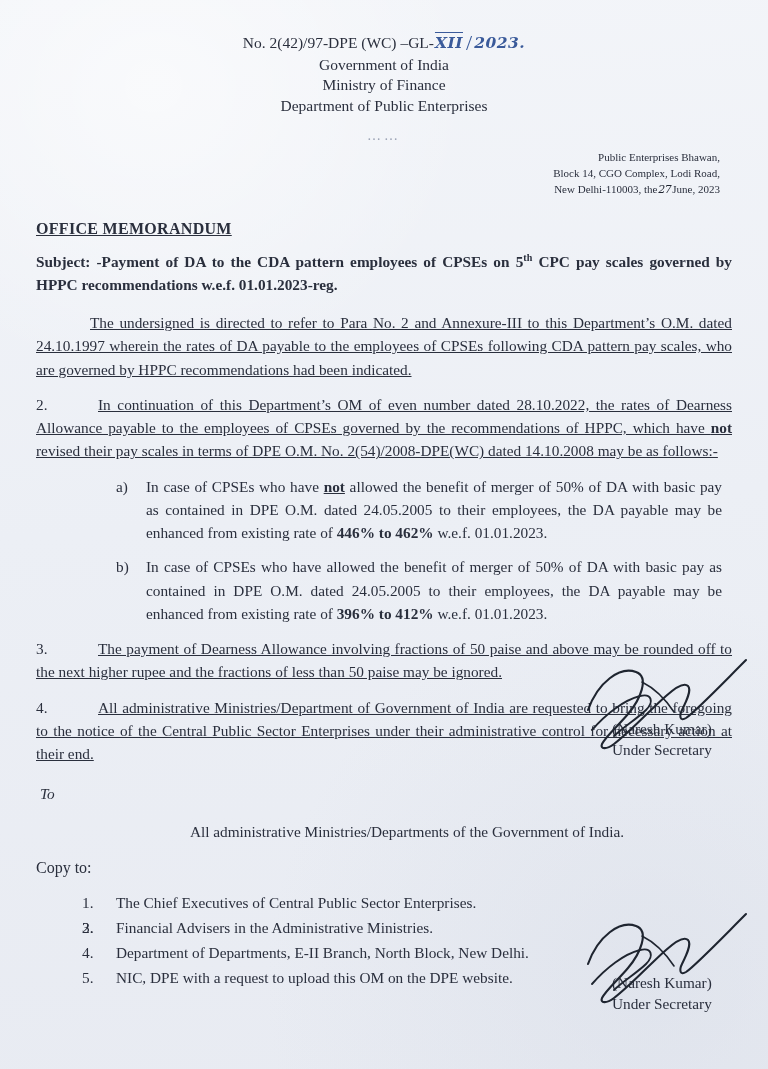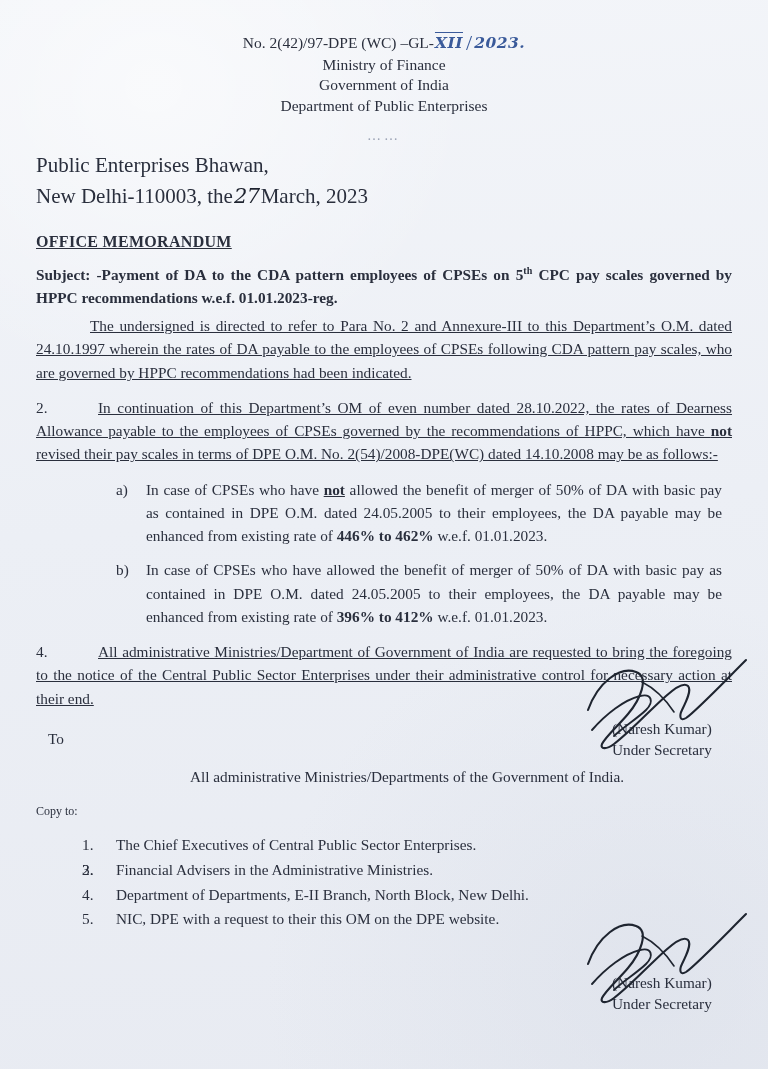--- a/index.html
+++ b/index.html
@@ -69,22 +69,23 @@
     text-align: center;
     letter-spacing: 3px;
     color: #9aa2b4;
     font-size: 14px;
     margin-top: 12px;
     margin-bottom: 4px;
   }
 
   
   .address {
+    text-align: right;
     line-height: 1.45;
-    font-size: 21px;
+    font-size: 11px;
     margin-top: 6px;
     padding-right: 12px;
   }
   .hand-date {
     font-family: "DejaVu Serif", serif;
     font-style: italic;
     font-weight: 400;
     color: #1d222e;
     letter-spacing: -0.5px;
     padding: 0 1px;
@@ -99,21 +100,21 @@
     letter-spacing: 0.3px;
     margin-top: 22px;
     margin-bottom: 12px;
   }
   .subject {
     font-weight: bold;
     font-size: 15.3px;
     text-align: justify;
     text-align-last: left;
     line-height: 1.5;
-    margin-bottom: 4px;
+    margin-bottom: 14px;
   }
   sup { font-size: 0.66em; }
 
   
   p.body {
     text-align: justify;
     text-align-last: left;
     font-size: 15.3px;
     line-height: 1.52;
     margin: 0 0 12px 0;
@@ -165,31 +166,32 @@
     position: absolute;
     z-index: 4;
     pointer-events: none;
   }
   .sig-ink-1 { left: 580px; top: 652px; }
   .sig-ink-2 { left: 580px; top: 906px; }
 
   
   .to-label {
     font-size: 15.3px;
-    margin: 12px;
+    margin: 4px;
     padding-top: 8px;
+    font-style: italic;
   }
   .to-body {
     font-size: 15.3px;
     margin: 20px 0 0 0;
     padding-left: 46px;
     text-align: center;
   }
   .copy-label {
-    font-size: 12px;
+    font-size: 16px;
     margin: 18px 0 0 0;
   }
   ol.copy {
     list-style: none;
     margin: 14px 0 0 0;
     padding: 0 0 0 46px;
   }
   ol.copy li {
     position: relative;
     font-size: 15.3px;
@@ -206,31 +208,32 @@
 <body>
 
 <div class="paper-grain"></div>
 
 <div class="page">
 
   <div class="letterhead">
     <div class="file-no">
       <span>No. 2(42)/97-DPE (WC) –GL-</span><span class="hand-blue hand-roman">XII</span><span class="slash-blue">/</span><span class="hand-blue">2023</span><span class="hand-blue">.</span>
     </div>
+    <div>Government of India</div>
     <div>Ministry of Finance</div>
-    <div>Government of India</div>
     <div>Department of Public Enterprises</div>
   </div>
 
   <div class="dots">……</div>
 
   <div class="address">
     <div>Public Enterprises Bhawan,</div>
+    <div>Block 14, CGO Complex, Lodi Road,</div>
     <div>
-      <span>New Delhi-110003, the</span><span class="hand-date">27</span><span>March, 2023</span>
+      <span>New Delhi-110003, the</span><span class="hand-date">27</span><span>June, 2023</span>
     </div>
   </div>
 
   <div class="om-title">OFFICE MEMORANDUM</div>
 
   <div class="subject">
     <span>Subject: -</span><span>Payment of DA to the CDA pattern employees of CPSEs on 5</span><sup>th</sup><span> CPC pay scales governed by HPPC recommendations w.e.f. 01.01.2023-reg.</span>
   </div>
 
   <p class="body indent-first">The undersigned is directed to refer to Para No. 2 and Annexure-III to this Department’s O.M. dated 24.10.1997 wherein the rates of DA payable to the employees of CPSEs following CDA pattern pay scales, who are governed by HPPC recommendations had been indicated.</p>
@@ -241,20 +244,23 @@
 
   <ol class="alpha">
     <li>
       <span class="marker">a)</span><span>In case of CPSEs who have </span><b class="u">not</b><span> allowed the benefit of merger of 50% of DA with basic pay as contained in DPE O.M. dated 24.05.2005 to their employees, the DA payable may be enhanced from existing rate of </span><b class="val">446% to 462%</b><span> w.e.f. 01.01.2023.</span>
     </li>
     <li>
       <span class="marker">b)</span><span>In case of CPSEs who have allowed the benefit of merger of 50% of DA with basic pay as contained in DPE O.M. dated 24.05.2005 to their employees, the DA payable may be enhanced from existing rate of </span><b class="val">396% to 412%</b><span> w.e.f. 01.01.2023.</span>
     </li>
   </ol>
 
+  <p class="body">
+    <span class="num">3.</span><span>The payment of Dearness Allowance involving fractions of 50 paise and above may be rounded off to the next higher rupee and the fractions of less than 50 paise may be ignored.</span>
+  </p>
 
   <p class="body">
     <span class="num">4.</span><span>All administrative Ministries/Department of Government of India are requested to bring the foregoing to the notice of the Central Public Sector Enterprises under their administrative control for necessary action at their end.</span>
   </p>
 
   <p class="to-label">To</p>
   <p class="to-body">All administrative Ministries/Departments of the Government of India.</p>
   <p class="copy-label">Copy to:</p>
 
   <ol class="copy">
@@ -264,21 +270,21 @@
     <li>
       <span class="marker">2.</span>
     </li>
     <li>
       <span class="marker">3.</span><span>Financial Advisers in the Administrative Ministries.</span>
     </li>
     <li>
       <span class="marker">4.</span><span>Department of Departments, E-II Branch, North Block, New Delhi.</span>
     </li>
     <li>
-      <span class="marker">5.</span><span>NIC, DPE with a request to their this OM on the DPE website.</span>
+      <span class="marker">5.</span><span>NIC, DPE with a request to upload this OM on the DPE website.</span>
     </li>
   </ol>
 
 </div>
 
 <svg class="sig-ink sig-ink-1" width="175" height="105" viewBox="0 0 175 105" fill="none">
   <path d="M8 58 C18 30 40 14 56 20 C70 25 60 48 48 62 C38 74 26 84 22 92 C20 97 26 98 34 92 C50 80 70 58 86 44 C96 35 104 30 108 34 C112 38 106 50 102 58 C99 64 100 70 106 66 C116 59 140 34 166 8" stroke="#1f2530" stroke-width="2.1" stroke-linecap="round" stroke-linejoin="round"></path>
   <path d="M12 78 C26 62 44 48 60 44 C72 41 74 50 66 58 C58 66 42 76 34 84" stroke="#1f2530" stroke-width="1.9" stroke-linecap="round"></path>
   <path d="M62 30 C74 36 86 48 94 60" stroke="#1f2530" stroke-width="1.6" stroke-linecap="round"></path>
 </svg>

